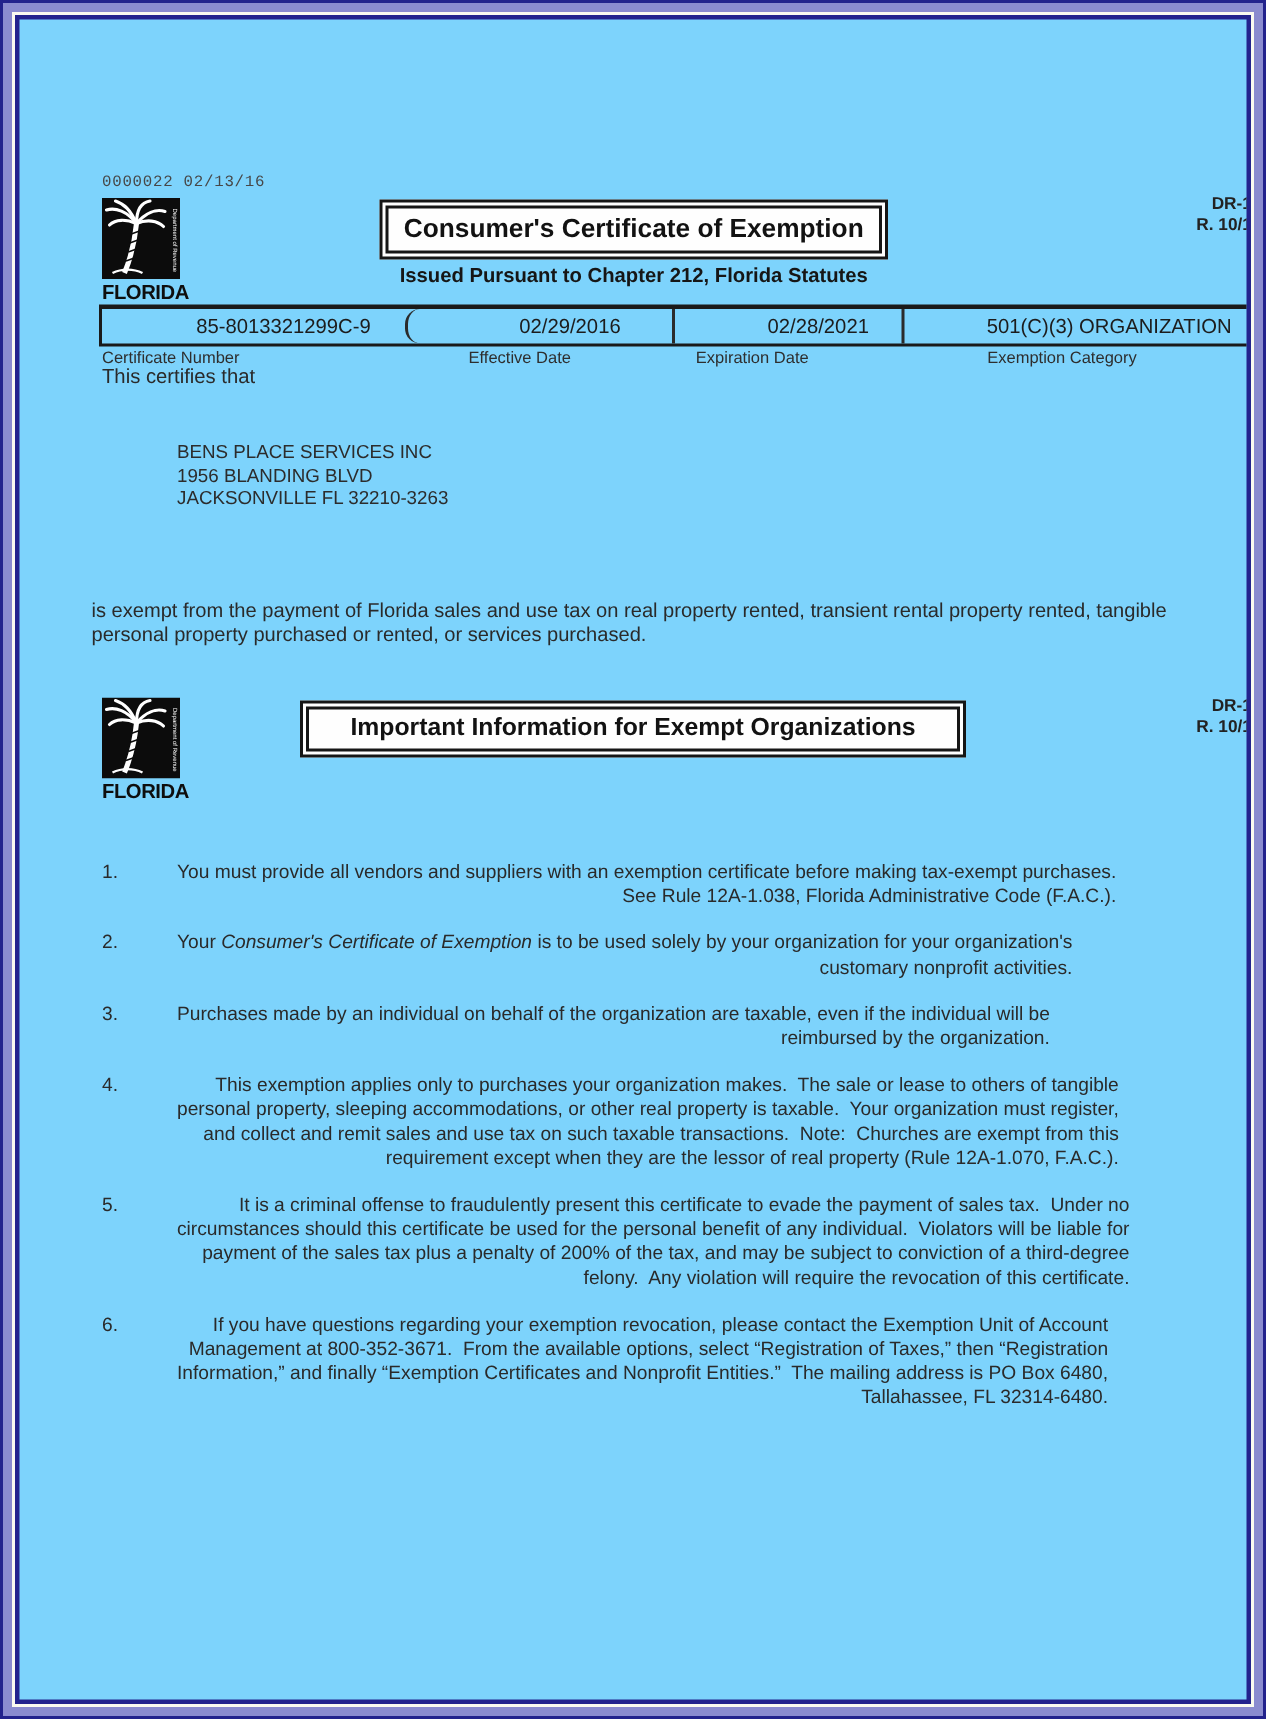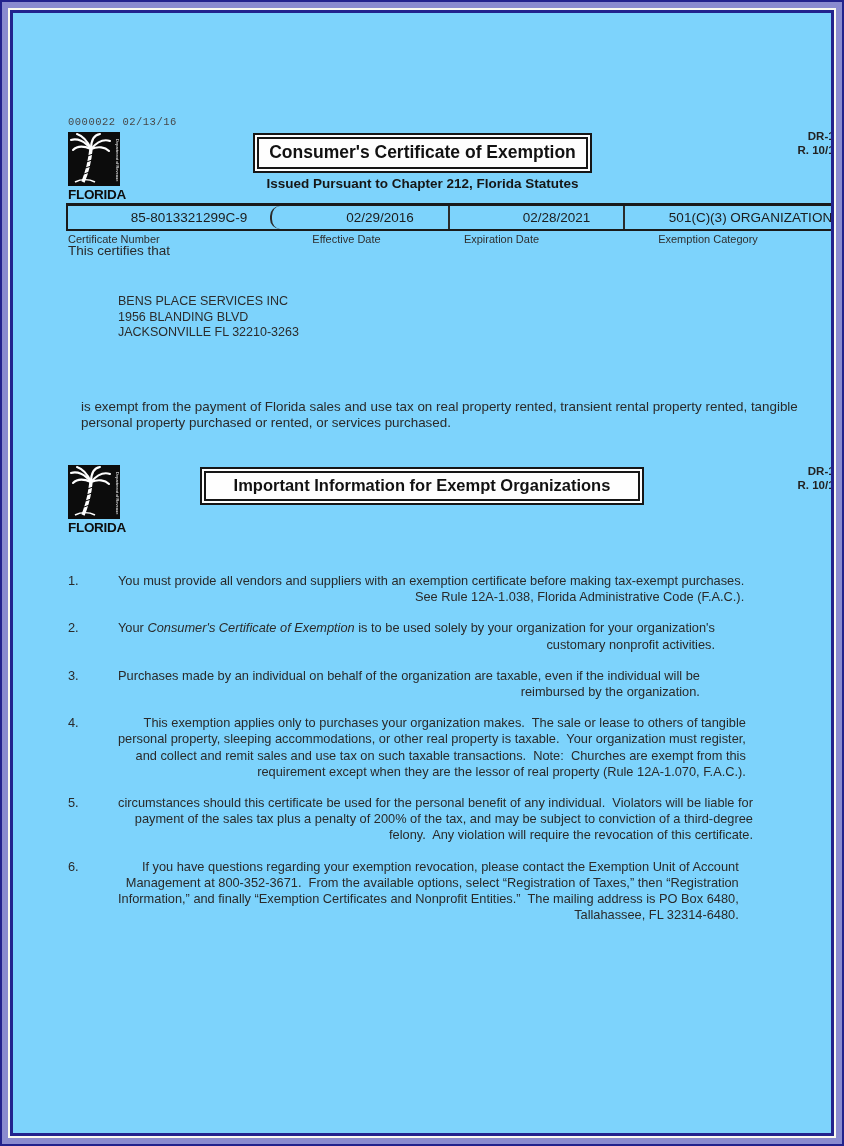--- a/index.html
+++ b/index.html
@@ -62,39 +62,39 @@
     display:flex;height:28px;box-sizing:border-box;
     border:2px solid #1a1a1a;border-top-width:3px;
   }
   .cert-cell{
     display:flex;align-items:center;justify-content:center;
     font-size:13.5px;color:#1c1c1c;border-left:2px solid #2b2b2b;
     box-sizing:border-box;white-space:nowrap;padding-left:40px;
   }
   .cert-cell.c1{width:202px;border-left:none;}
   .cert-cell.c2{width:178px;border-radius:10px;}
-  .cert-cell.c3{width:175px;}
+  .cert-cell.c3{width:153px;}
   .cert-cell.c4{flex:1;}
   .cert-labels{display:flex;margin-top:2px;font-size:11px;color:#2e2e2e;}
   .cert-label{box-sizing:border-box;text-align:center;white-space:nowrap;}
   .cert-label.c1{width:202px;text-align:left;padding-left:2px;}
   .cert-label.c2{width:157px;}
   .cert-label.c3{width:153px;}
   .cert-label.c4{flex:1;}
 
   .certifies{position:absolute;left:55px;top:230px;font-size:13.5px;color:#2a2a2a;}
 
   .recipient{
     position:absolute;left:105px;top:281px;
     font-size:12.5px;line-height:15.5px;color:#2c2c2c;
   }
   .recipient .tl{white-space:pre;}
 
   .statement{
-    position:absolute;left:68px;top:386px;
+    position:absolute;left:48px;top:386px;
     font-size:13.4px;line-height:16px;color:#2a2a2a;
   }
   .statement .tl{white-space:pre;}
 
   .notes{position:absolute;left:55px;top:560px;width:765px;}
   .note{display:flex;margin-bottom:15px;font-size:12.8px;line-height:16.2px;color:#2a2a2a;}
   .note .num{width:50px;flex:none;}
   .note .tl{white-space:pre;text-align:right;}
 </style>
 </head>
@@ -230,20 +230,21 @@
         <div class="txt">
             <div class="tl">This exemption applies only to purchases your organization makes.  The sale or lease to others of tangible</div>
             <div class="tl">personal property, sleeping accommodations, or other real property is taxable.  Your organization must register,</div>
             <div class="tl">and collect and remit sales and use tax on such taxable transactions.  Note:  Churches are exempt from this</div>
             <div class="tl">requirement except when they are the lessor of real property (Rule 12A-1.070, F.A.C.).</div>
           </div>
       </div>
       <div class="note">
         <div class="num">5.</div>
         <div class="txt">
+            <div class="tl">It is a criminal offense to fraudulently present this certificate to evade the payment of sales tax.  Under no</div>
             <div class="tl">circumstances should this certificate be used for the personal benefit of any individual.  Violators will be liable for</div>
             <div class="tl">payment of the sales tax plus a penalty of 200% of the tax, and may be subject to conviction of a third-degree</div>
             <div class="tl">felony.  Any violation will require the revocation of this certificate.</div>
           </div>
       </div>
       <div class="note">
         <div class="num">6.</div>
         <div class="txt">
             <div class="tl">If you have questions regarding your exemption revocation, please contact the Exemption Unit of Account</div>
             <div class="tl">Management at 800-352-3671.  From the available options, select “Registration of Taxes,” then “Registration</div>

